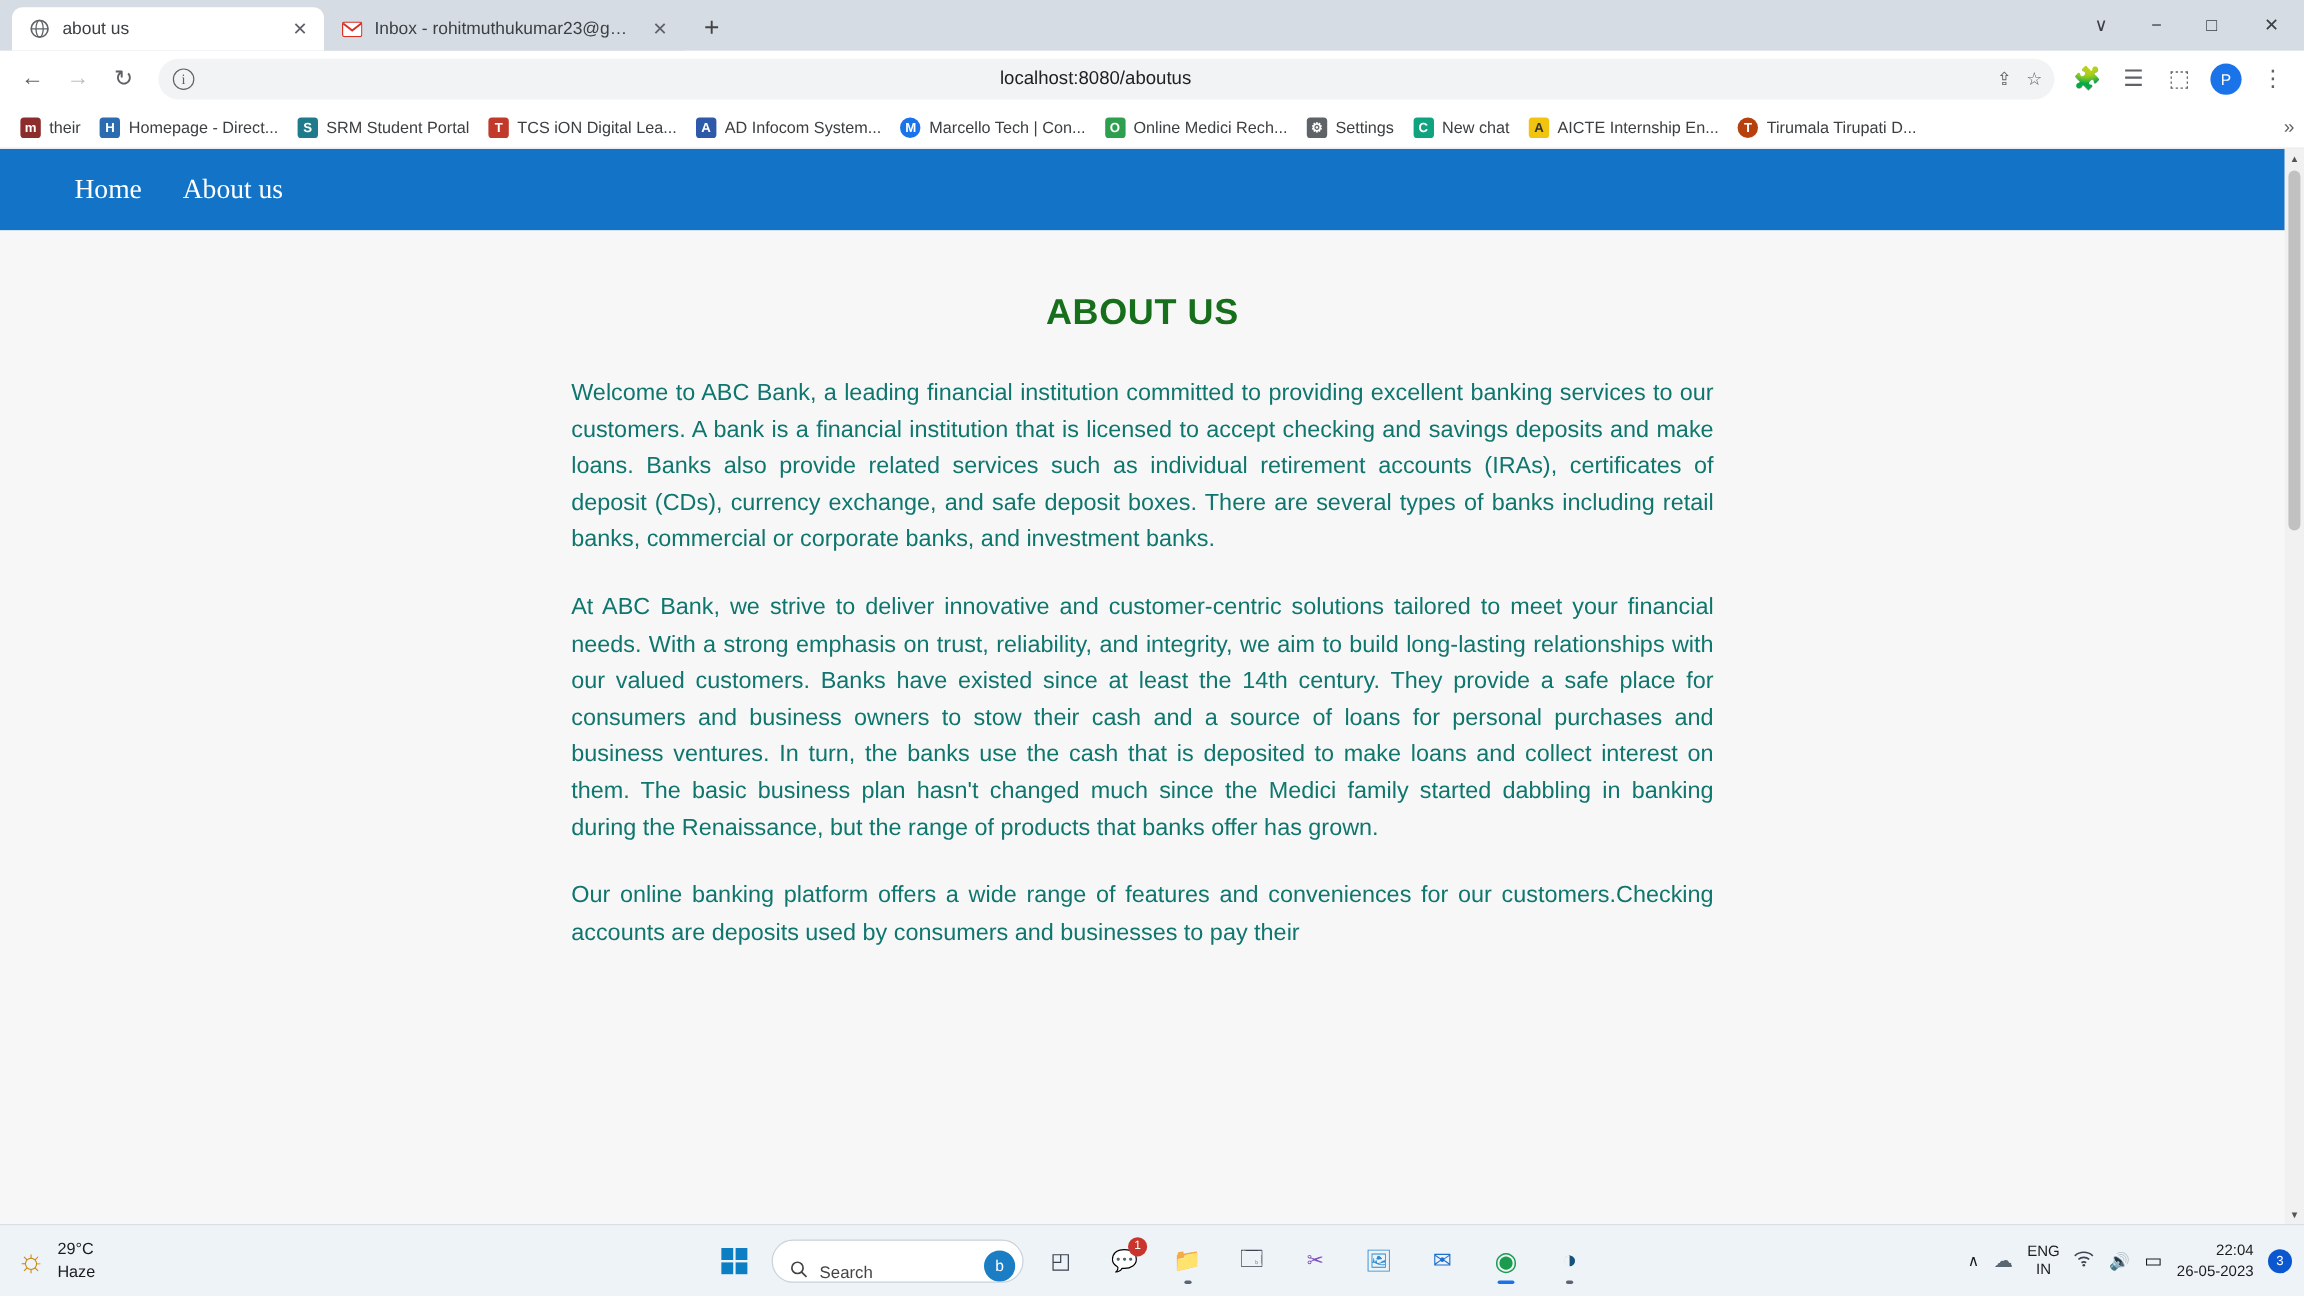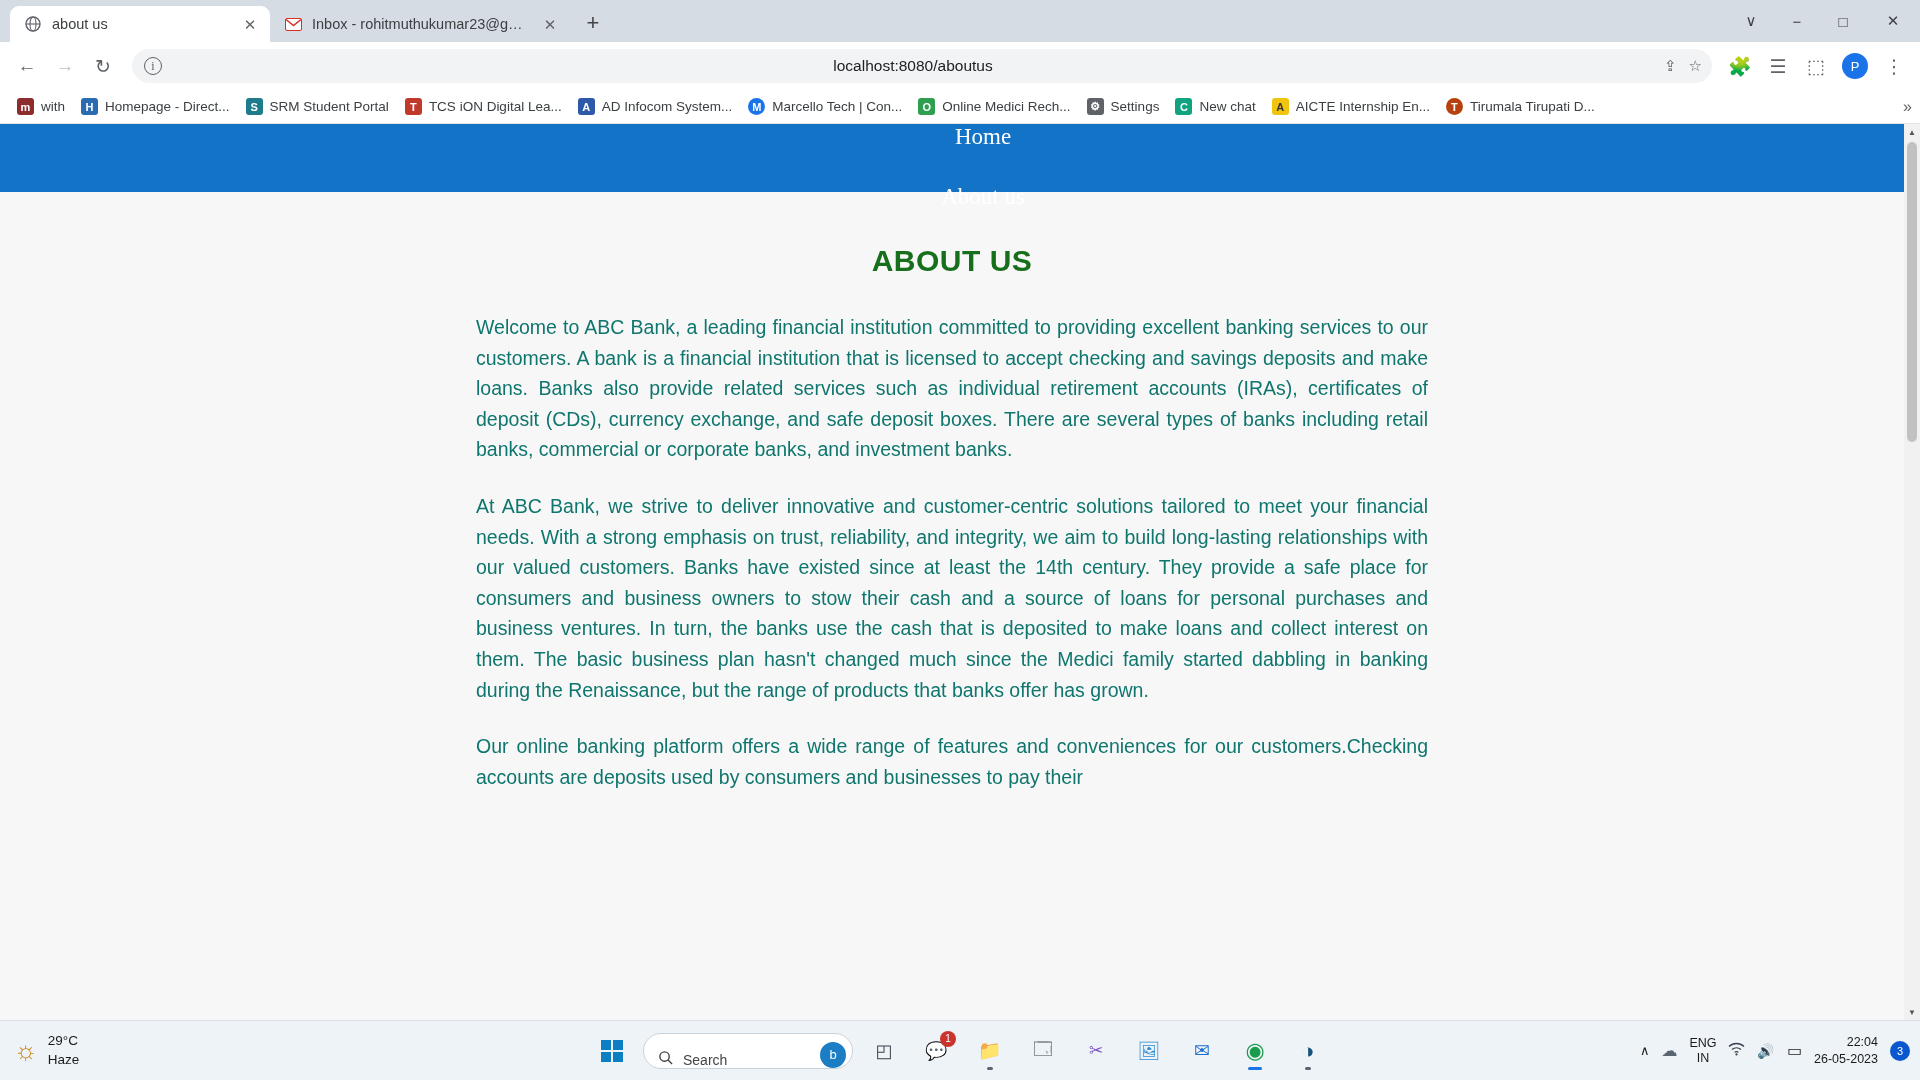--- a/index.html
+++ b/index.html
@@ -97,21 +97,20 @@
   
   .viewport { flex: 1; background: #fff; position: relative; overflow: hidden; display: flex; }
   .page { flex: 1; overflow: hidden; background: #f7f7f7; }
   .navbar-blue {
     background: #1273c7;
     height: 68px;
     display: flex;
     align-items: center;
     padding-left: 62px;
     gap: 34px;
-    flex-direction: column;
   }
   .navbar-blue a { color:#fff; font-size: 23px; text-decoration:none; font-family:"Liberation Serif", serif; }
   .content { background: #f7f7f7; min-height: 100%; padding-top: 52px; }
   .about-title {
     text-align: center;
     color: #176f1c;
     font-size: 30px;
     font-weight: bold;
     letter-spacing: .5px;
     margin-bottom: 34px;
@@ -213,21 +212,21 @@
       <div class="navbtn">☰</div>
       <div class="navbtn">⬚</div>
       <div class="avatar">P</div>
       <div class="navbtn">⋮</div>
     </div>
   </div>
 
   <div class="bookmarks">
     <div class="bm">
         <span class="ico" style="background:#8d2c2c">m</span>
-        <span>with</span>
+        <span>their</span>
       </div>
     <div class="bm">
         <span class="ico" style="background:#2b6cb0">H</span>
         <span>Homepage - Direct...</span>
       </div>
     <div class="bm">
         <span class="ico" style="background:#1f7a8c">S</span>
         <span>SRM Student Portal</span>
       </div>
     <div class="bm">

